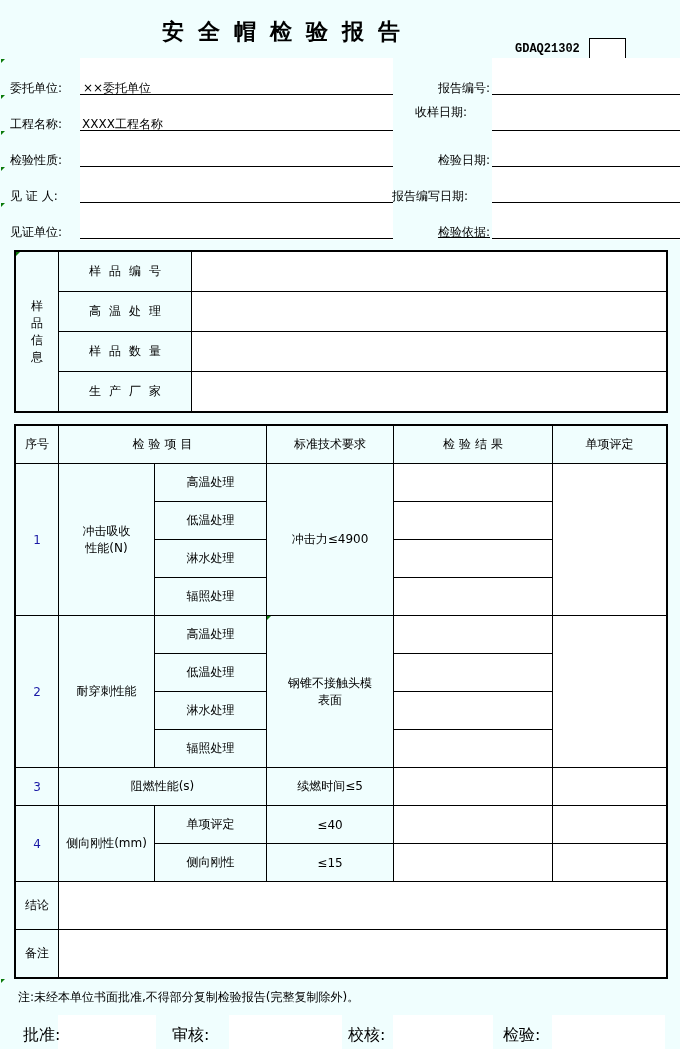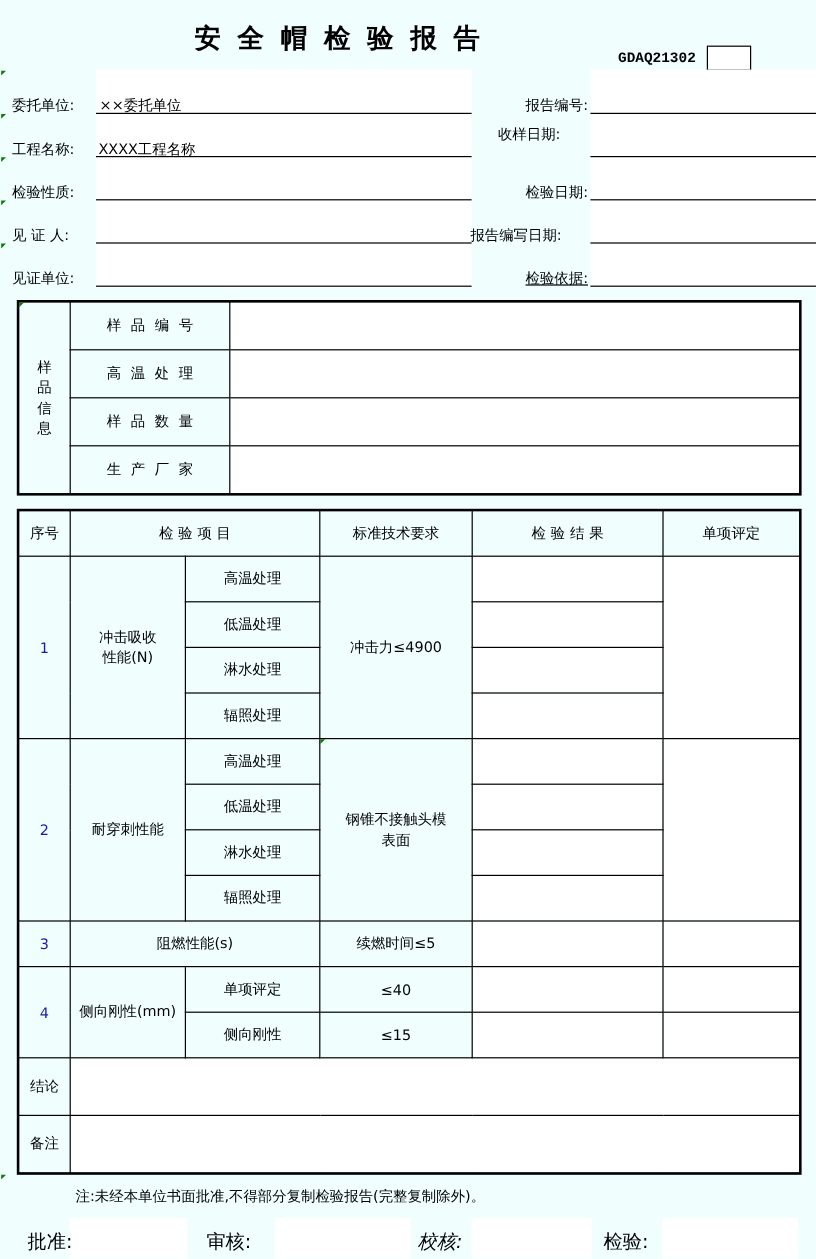--- a/index.html
+++ b/index.html
@@ -28,21 +28,21 @@
   table.grid td {
     border:1px solid #000; text-align:center; vertical-align:middle;
     padding:0; font-size:12px; overflow:hidden;
   }
   .cyan { background:#f0fefe; }
   .wht { background:#fff; }
   .sp { letter-spacing:8px; text-indent:8px; }
   .sp2 { letter-spacing:4px; text-indent:4px; }
   .num { color:#1a1aa6; }
   .outer { outline:2px solid #000; outline-offset:-1px; }
-  .note { left:18px; top:989px; font-size:12px; white-space:nowrap;margin-left:45px; }
+  .note { left:18px; top:989px; font-size:12px; white-space:nowrap; }
   .sig-label { font-size:16px; white-space:nowrap; }
 </style>
 </head>
 <body>
 
 <div class="abs title">安全帽检验报告</div>
 <div class="abs code">GDAQ21302</div>
 <div class="abs code-box"></div>
 
 <div class="abs white" style="left:80px;top:58px;width:313px;height:182px;"></div>
@@ -233,15 +233,15 @@
 <div class="abs note">注:未经本单位书面批准,不得部分复制检验报告(完整复制除外)。</div>
 
 <div>
   <div class="abs white" style="left:58px;top:1015px;width:98px;height:34px;"></div>
   <div class="abs white" style="left:229px;top:1015px;width:113px;height:34px;"></div>
   <div class="abs white" style="left:393px;top:1015px;width:100px;height:34px;"></div>
   <div class="abs white" style="left:552px;top:1015px;width:113px;height:34px;"></div>
 
   <div class="abs sig-label" style="left:23px;top:1025px;">批准:</div>
   <div class="abs sig-label" style="left:172px;top:1025px;">审核:</div>
-  <div class="abs sig-label" style="left:348px;top:1025px;font-style:italic;">校核:</div>
+  <div class="abs sig-label" style="left:348px;top:1025px;">校核:</div>
   <div class="abs sig-label" style="left:503px;top:1025px;">检验:</div>
 </div>
 
 </body></html>

